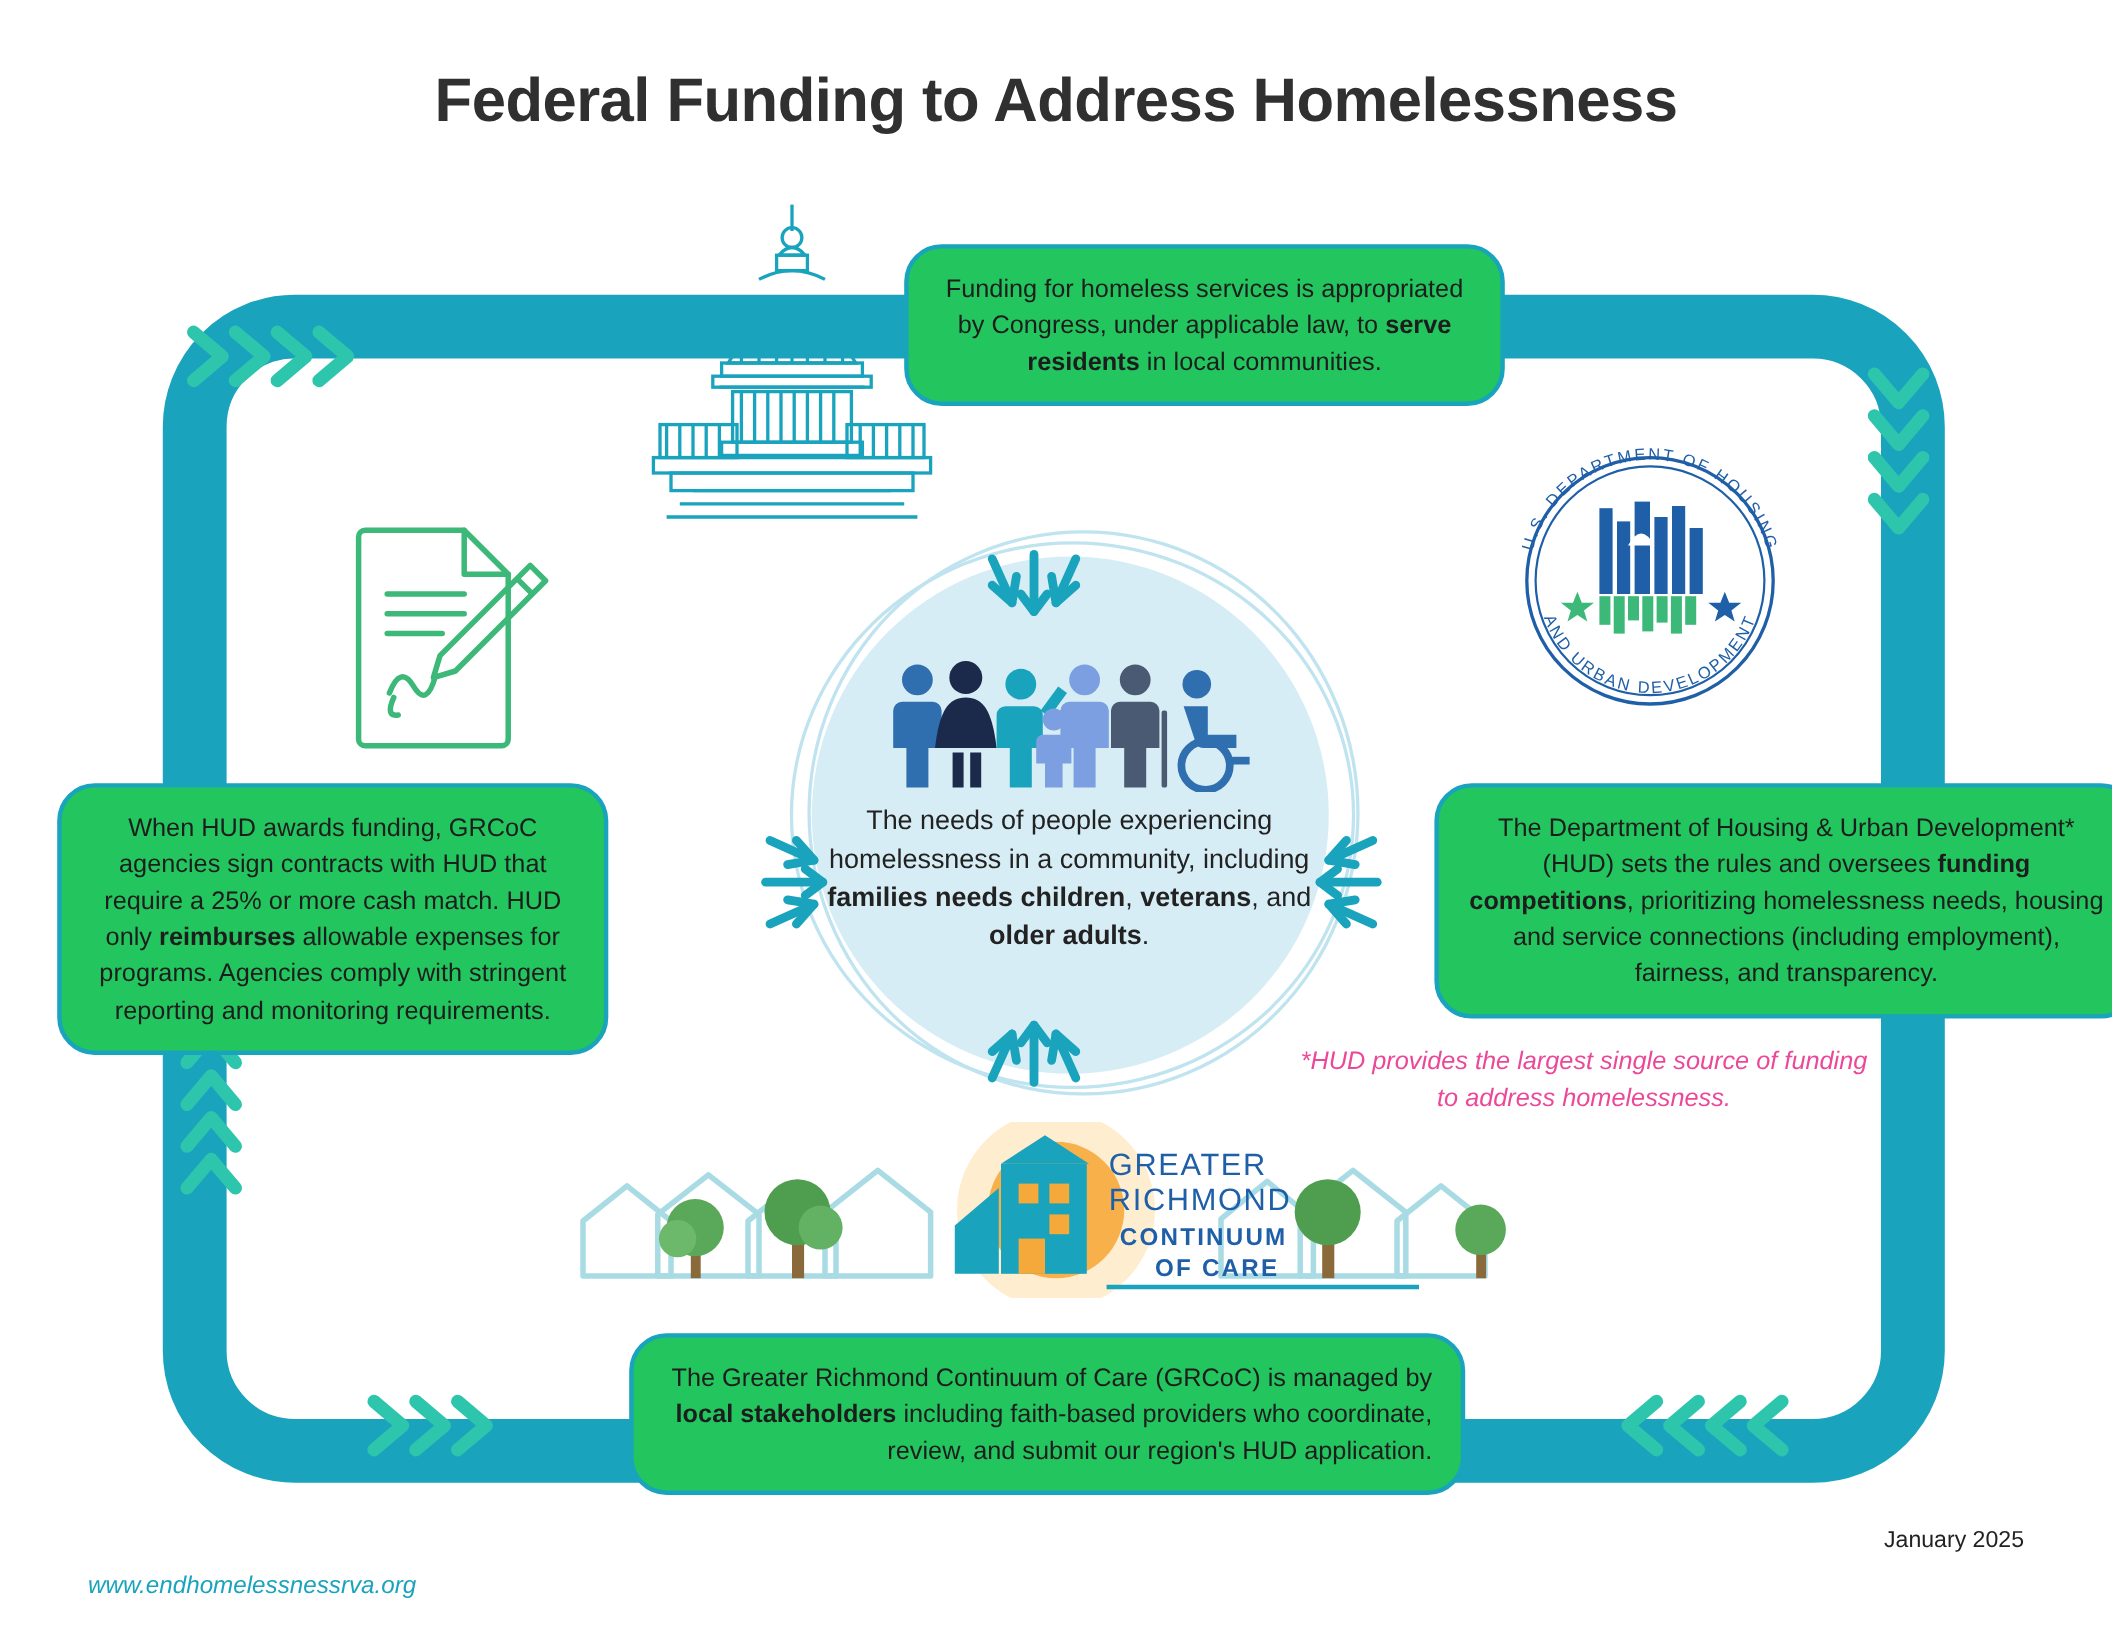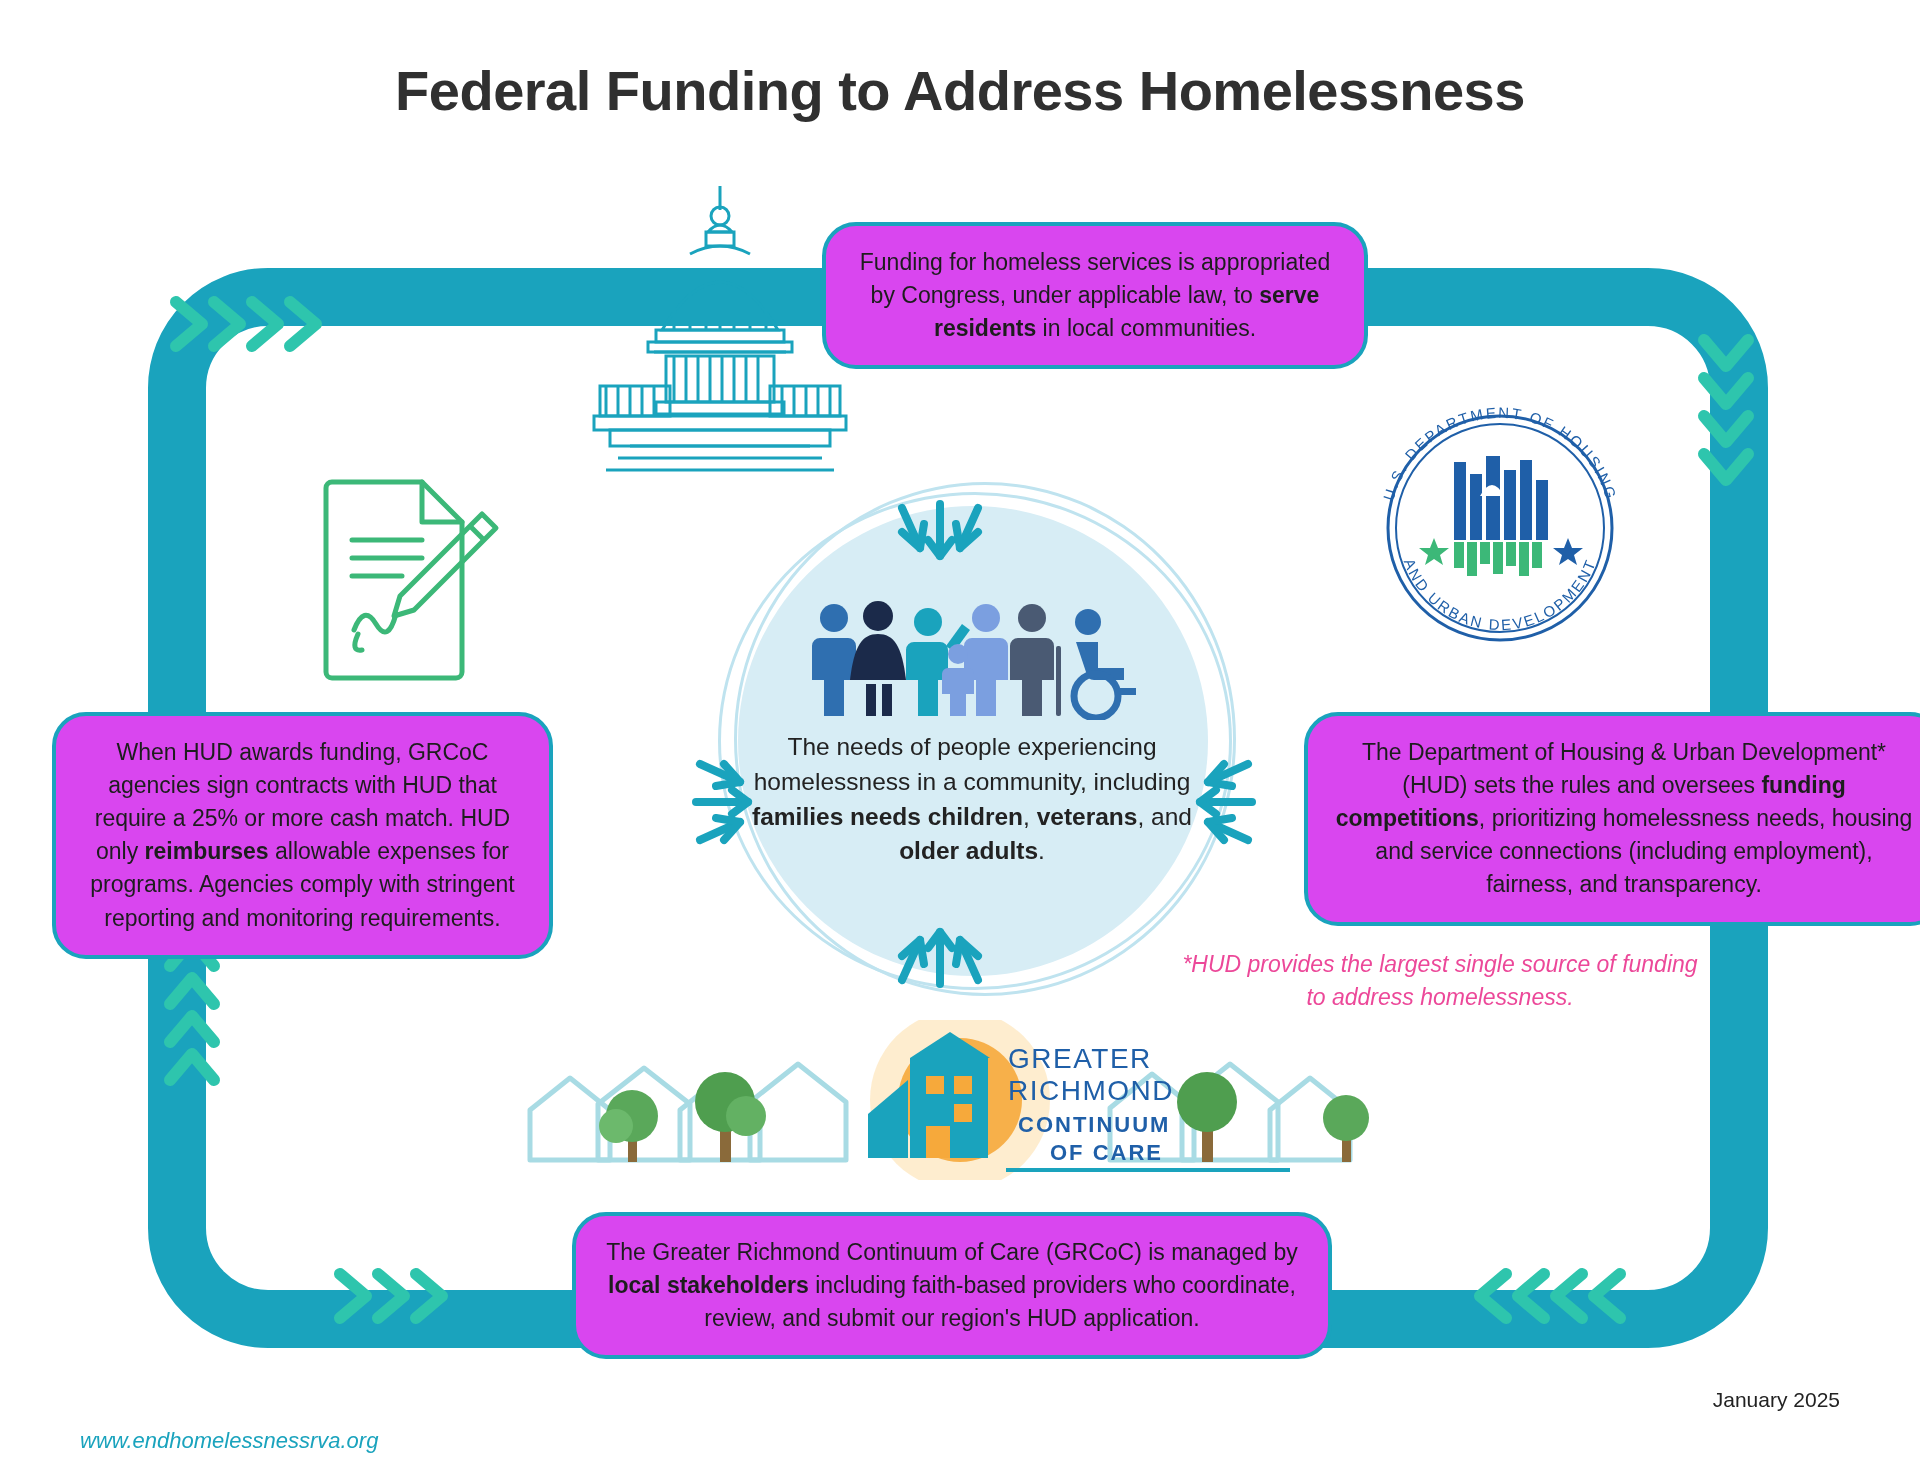--- a/index.html
+++ b/index.html
@@ -27,30 +27,30 @@
     position:absolute;border:3px solid #bfe3ef;border-radius:50%;
   }
   .center-text{
     position:absolute;left:752px;top:730px;width:440px;text-align:center;
     font-size:24.5px;line-height:1.42;color:#222;
   }
   .center-text b{font-weight:bold;}
 
   
   .box{
-    position:absolute;background:#d946ef;border:4px solid #1aa3bd;border-radius:34px;
+    position:absolute;background:#22c55e;border:4px solid #1aa3bd;border-radius:34px;
     font-size:23px;line-height:1.44;color:#1d1d1d;text-align:center;
     padding:20px 26px;box-sizing:border-box;
   }
   .box b{font-weight:bold;}
 
   .box-top{left:822px;top:222px;width:546px;}
   .box-right{left:1304px;top:712px;width:640px;}
   .box-left{left:52px;top:712px;width:501px;}
-  .box-bottom{left:572px;top:1212px;width:760px;}
+  .box-bottom{left:572px;top:1212px;width:760px;text-align:right;}
 
   .note{
     position:absolute;left:1180px;top:948px;width:520px;text-align:center;
     font-style:italic;font-size:23px;line-height:1.42;color:#ec4899;
   }
 
   
   .arrow{position:absolute;}
 
   

